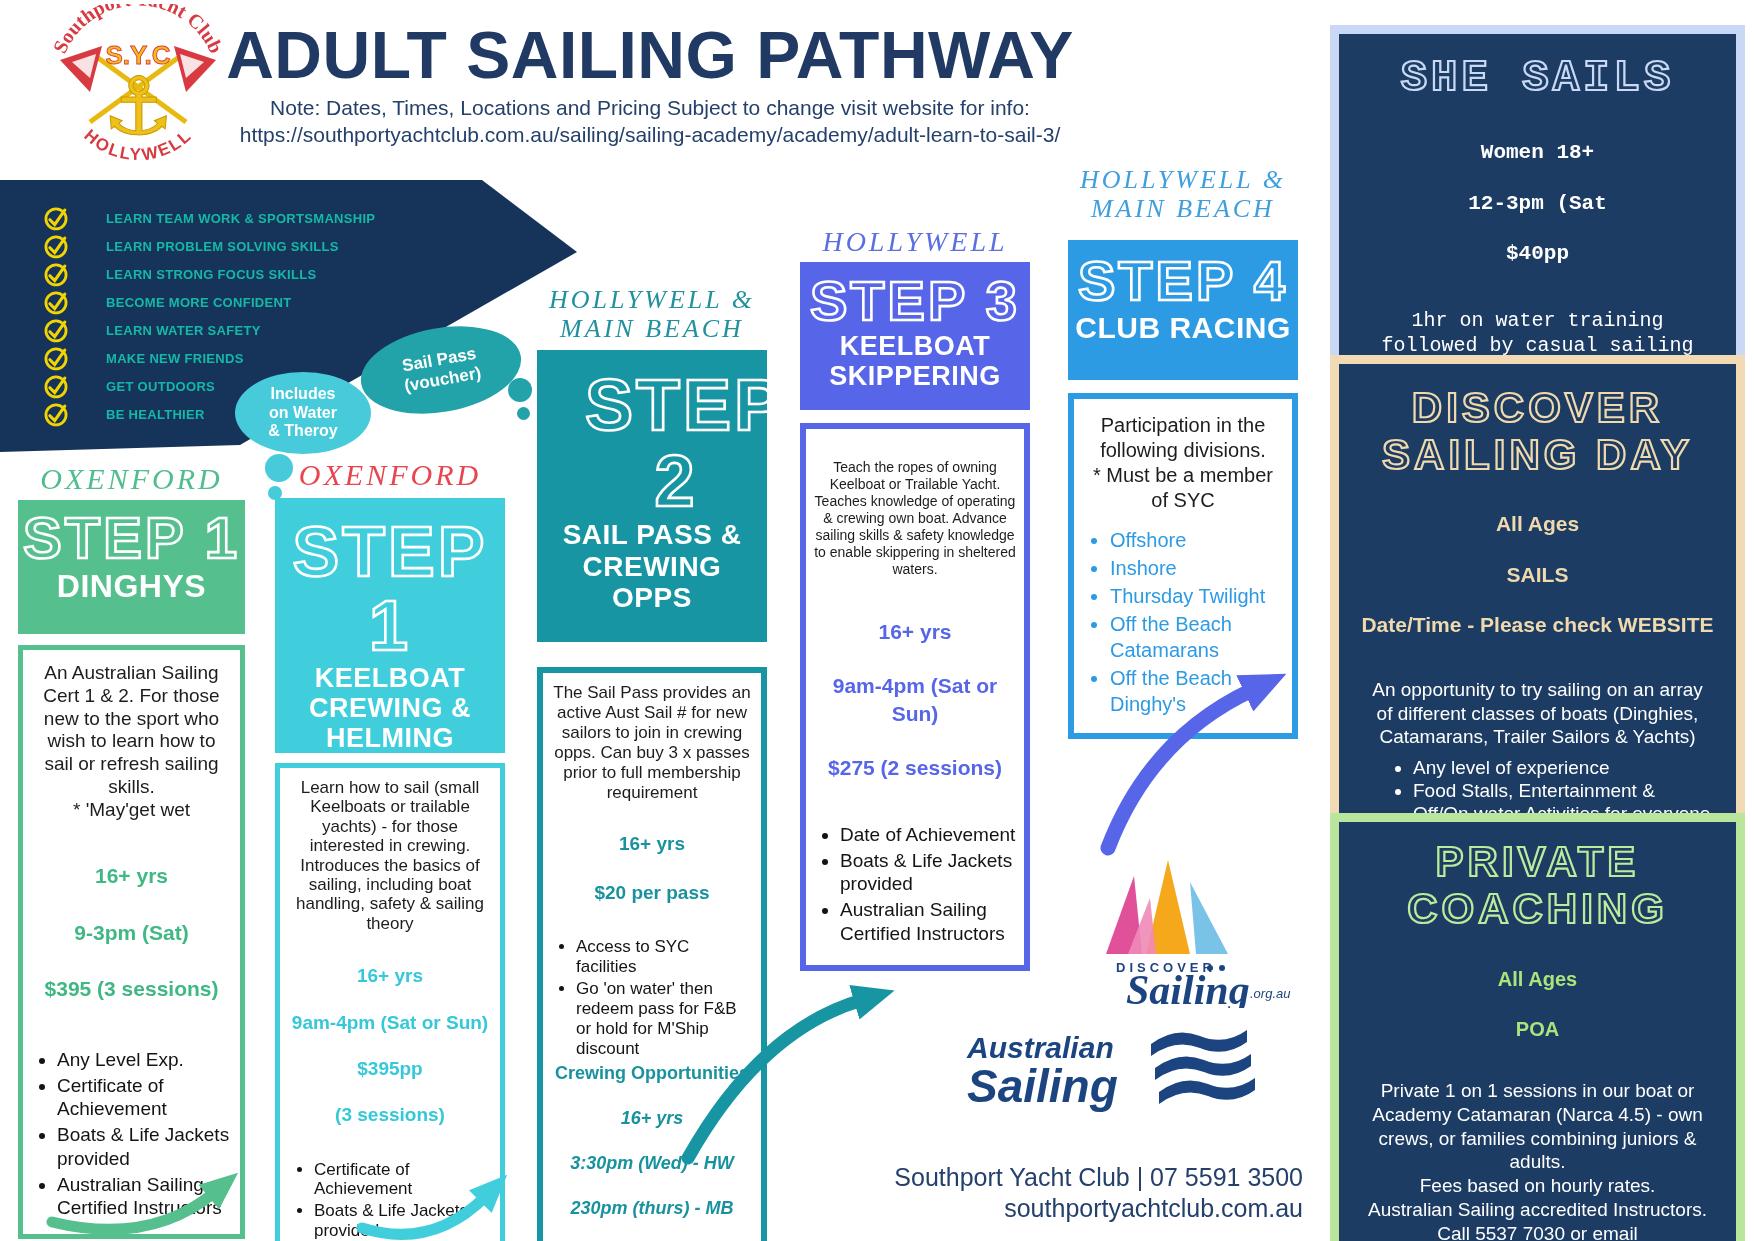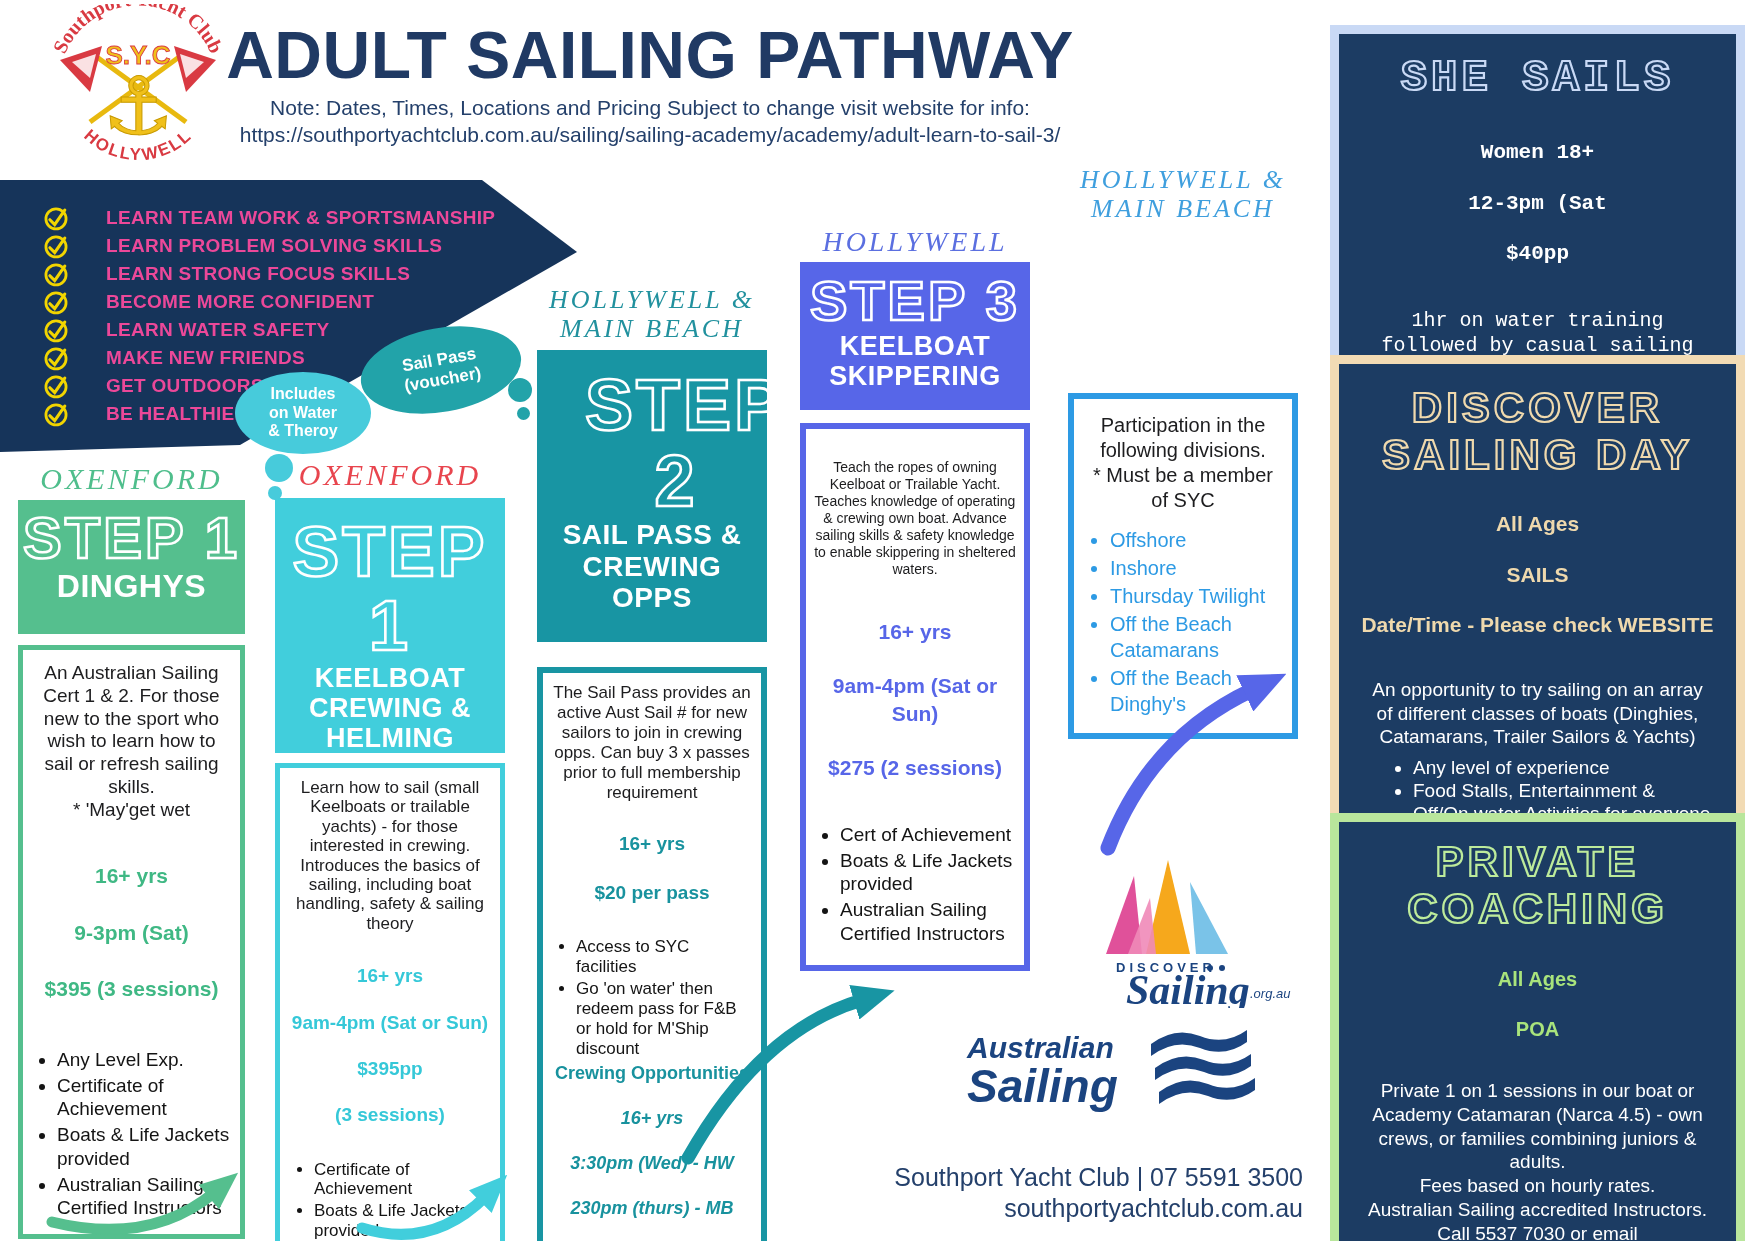--- a/index.html
+++ b/index.html
@@ -11,21 +11,21 @@
   .headblock{left:210px;top:22px;width:880px;text-align:center;}
   .title{font-size:66px;font-weight:800;color:#203A64;letter-spacing:0.5px;line-height:1.0;}
   .note{font-size:21px;color:#24406B;margin-top:8px;}
   .url{font-size:21px;color:#24406B;margin-top:3px;}
 
   
   .banner{left:0;top:180px;width:610px;height:272px;background:#16345A;
           clip-path:polygon(0 0,482px 0,577px 72px,240px 265px,0 272px);padding-top:24px;box-sizing:border-box;}
   .brow{display:flex;align-items:center;height:28px;padding-left:42px;}
   .brow svg{width:28px;height:28px;margin-right:36px;flex:none;}
-  .brow span{color:#ec4899;font-weight:700;font-size:19px;letter-spacing:0.3px;white-space:nowrap;}
+  .brow span{color:#14b8a6;font-weight:700;font-size:13px;letter-spacing:0.3px;white-space:nowrap;}
 
   
   .bubble{border-radius:50%;color:#fff;font-weight:700;text-align:center;
           display:flex;align-items:center;justify-content:center;white-space:pre-line;z-index:4;}
   .dot{border-radius:50%;z-index:4;}
 
   
   .col-head{font-family:"Liberation Serif",serif;text-align:center;letter-spacing:3px;
             white-space:pre-line;z-index:2;font-style:italic;}
   .step-box{text-align:center;color:#fff;z-index:2;box-sizing:border-box;}
@@ -294,28 +294,32 @@
 SKIPPERING</div>
   </div>
   <div class="abs card" id="card4">
     <div class="desc">Teach the ropes of owning Keelboat or Trailable Yacht. Teaches knowledge of operating &amp; crewing own boat. Advance sailing skills &amp; safety knowledge to enable skippering in sheltered waters.</div>
     <div class="details c4">
       <div>16+ yrs</div>
       <div>9am-4pm (Sat or Sun)</div>
       <div>$275 (2 sessions)</div>
     </div>
     <ul class="blist">
-      <li>Cert of Achievement</li>
+      <li>Date of Achievement</li>
       <li>Boats &amp; Life Jackets provided</li>
       <li>Australian Sailing Certified Instructors</li>
     </ul>
   </div>
 
   <div class="abs col-head" id="head5">HOLLYWELL &amp;
 MAIN BEACH</div>
+  <div class="abs step-box" id="box5">
+    <div class="step-outline">STEP 4</div>
+    <div class="step-name">CLUB RACING</div>
+  </div>
   <div class="abs card" id="card5">
     <div class="desc">Participation in the following divisions.
 * Must be a member of SYC</div>
     <ul class="blist">
       <li>Offshore</li>
       <li>Inshore</li>
       <li>Thursday Twilight</li>
       <li>Off the Beach Catamarans</li>
       <li>Off the Beach Dinghy's</li>
     </ul>

